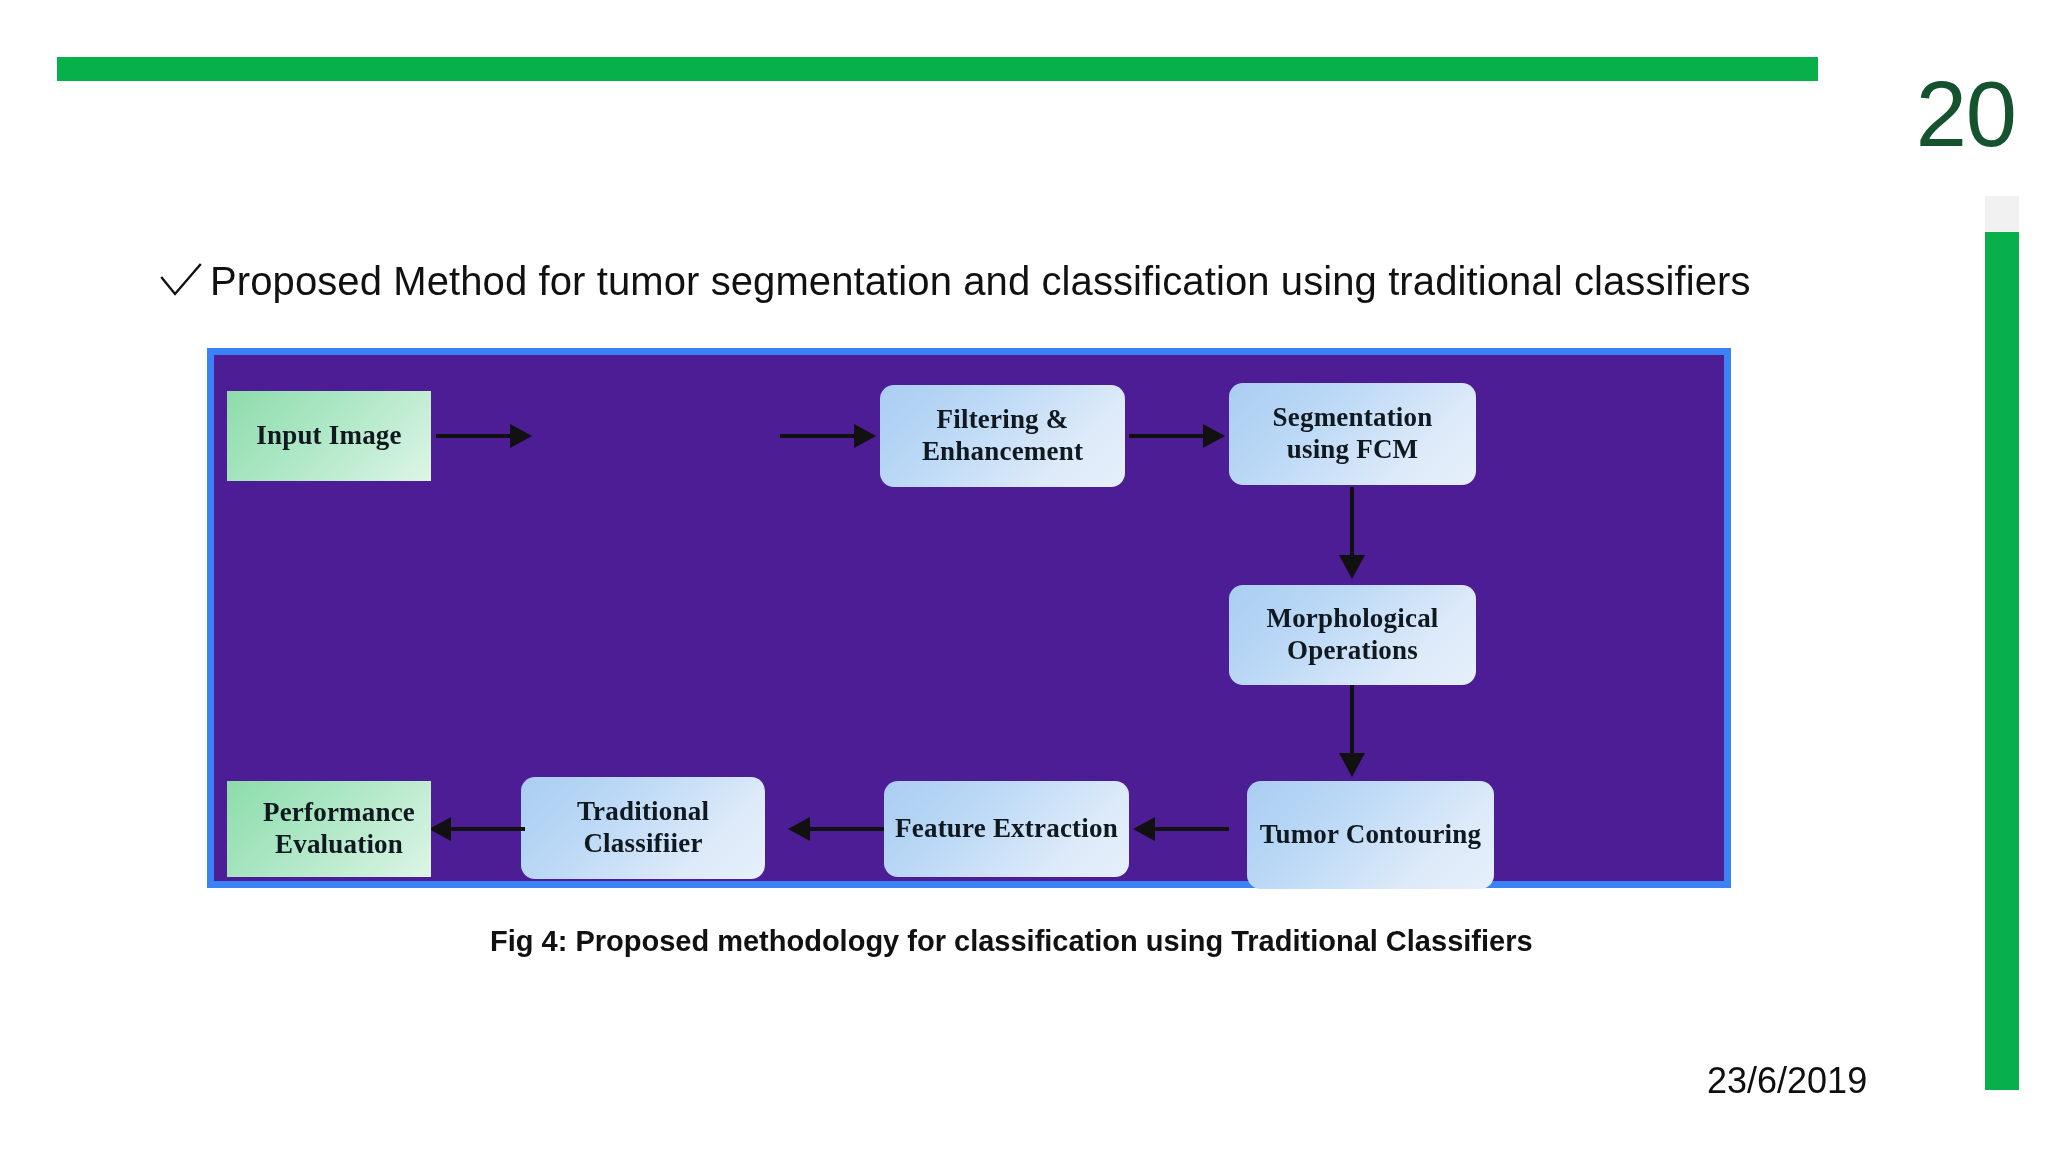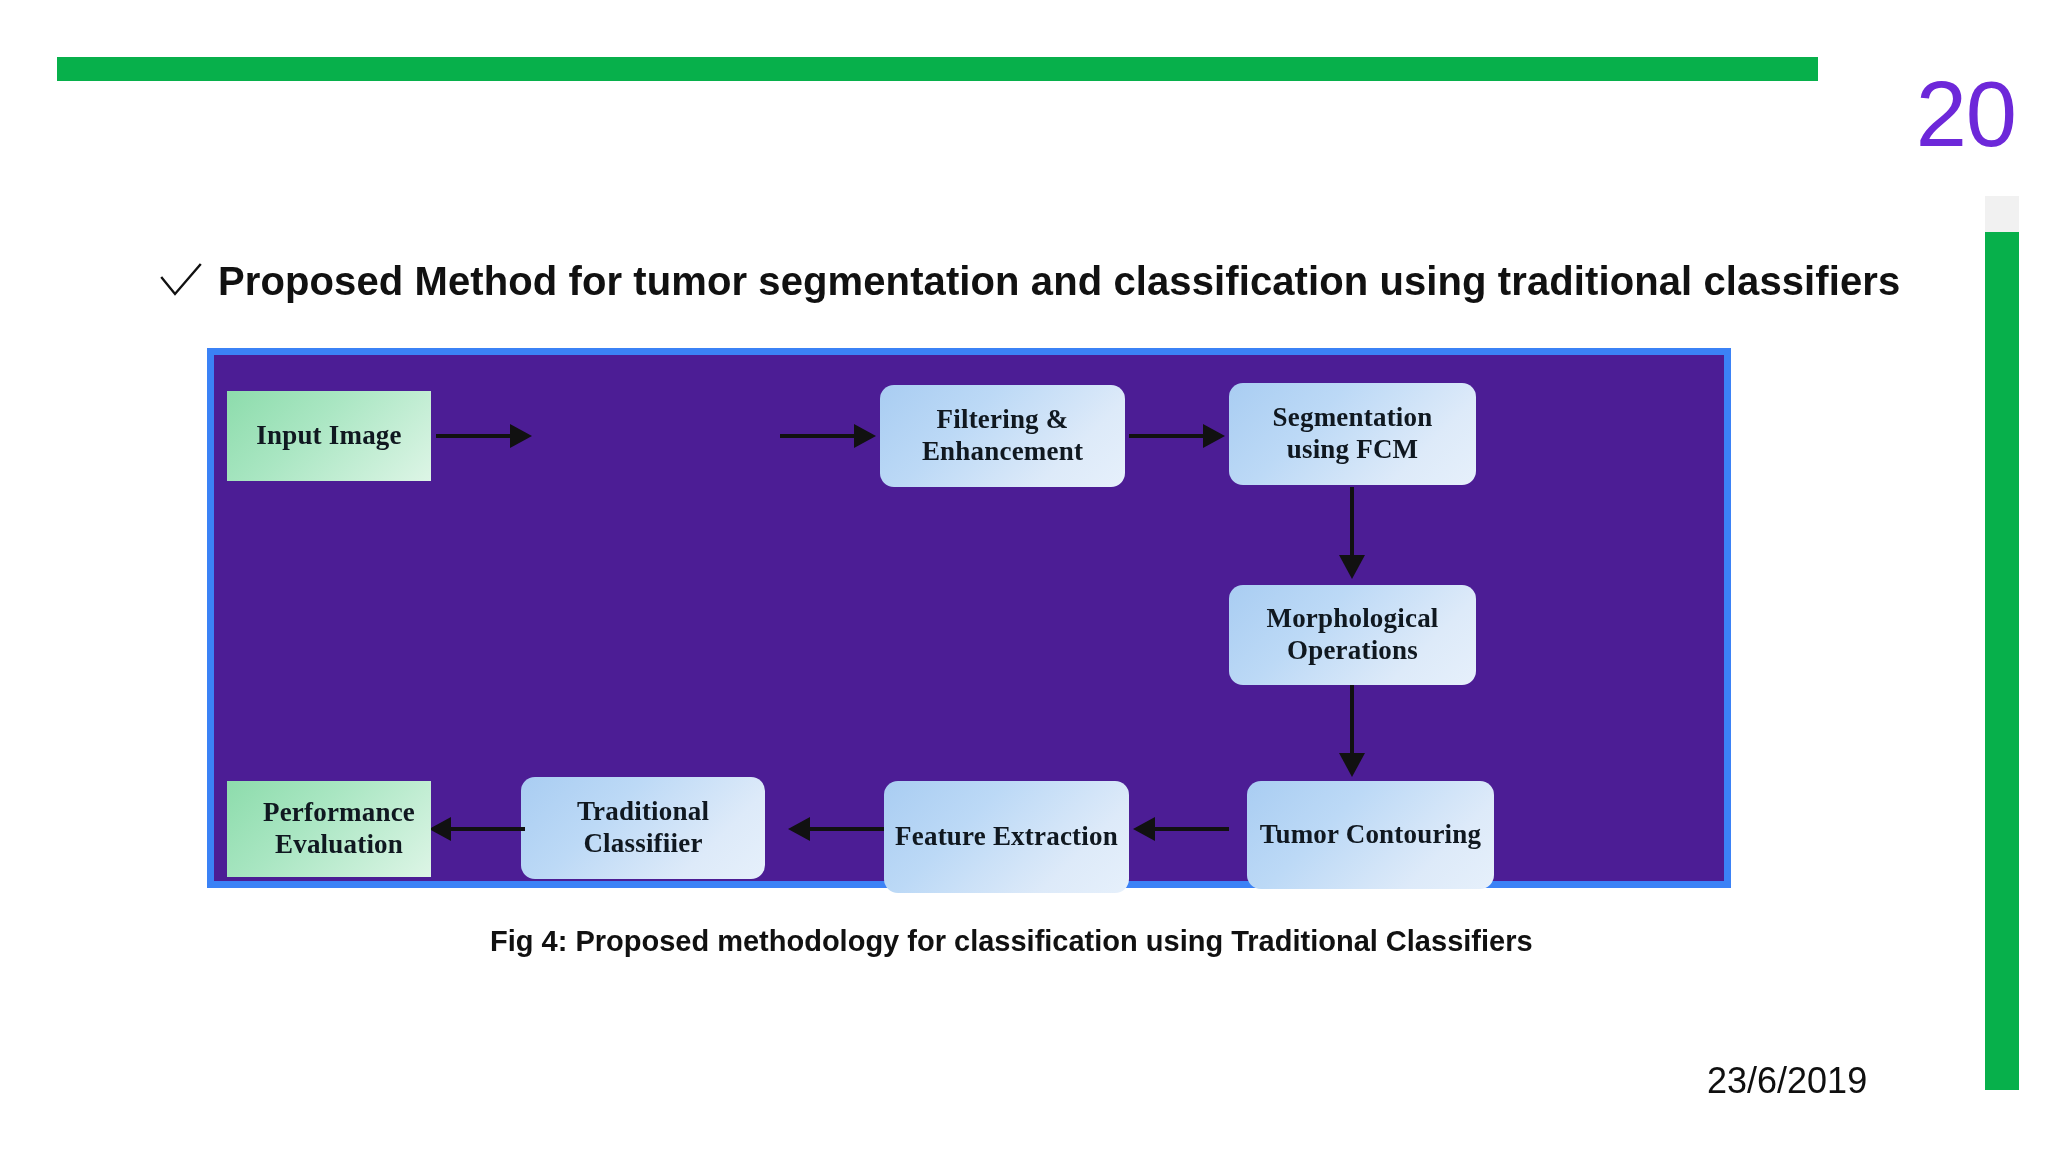--- a/index.html
+++ b/index.html
@@ -41,34 +41,33 @@
     background: #07B04B;
   }
 
   
   #page-number {
     position: absolute;
     right: 32px;
     top: 68px;
     font-size: 92px;
     line-height: 92px;
-    color: #6d28d9;
+    color: #14532d;
     font-family: "Liberation Sans", sans-serif;
     letter-spacing: -1px;
   }
 
   
   #bullet-row {
     position: absolute;
     left: 158px;
     top: 258px;
     display: flex;
     align-items: center;
-    gap: 14px;
-    font-weight: bold;
+    gap: 6px;
   }
   #check-icon {
     width: 46px;
     height: 46px;
     flex: 0 0 auto;
     display: block;
   }
   #bullet-title {
     font-size: 40px;
     color: #111111;
@@ -246,21 +245,21 @@
 
   <div class="node blue" style="left:1033px; top:426px; width:247px; height:108px;">
     <span>Tumor Contouring</span>
   </div>
 
   <div class="arrow-h left" style="left:919px; top:456px; width:96px; height:36px;">
     <div class="shaft" style="left:20px; width:76px;"></div>
       <div class="head"></div>
   </div>
 
-  <div class="node blue" style="left:670px; top:426px; width:245px; height:112px;">
+  <div class="node blue" style="left:670px; top:426px; width:245px; height:96px;">
     <span>Feature Extraction</span>
   </div>
 
   <div class="arrow-h left" style="left:574px; top:456px; width:96px; height:36px;">
     <div class="shaft" style="left:20px; width:76px;"></div>
       <div class="head"></div>
   </div>
 
   <div class="node blue" style="left:307px; top:422px; width:244px; height:102px;">
     <span class="label-ml">Traditional<br>Classifiier</span>

